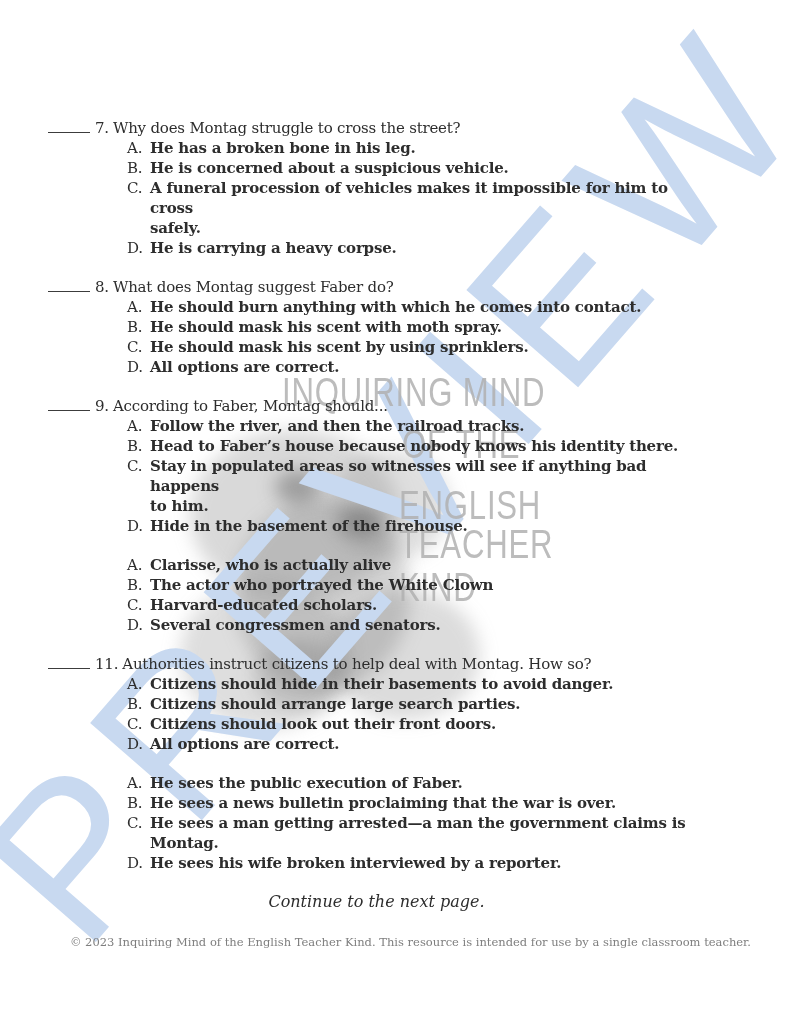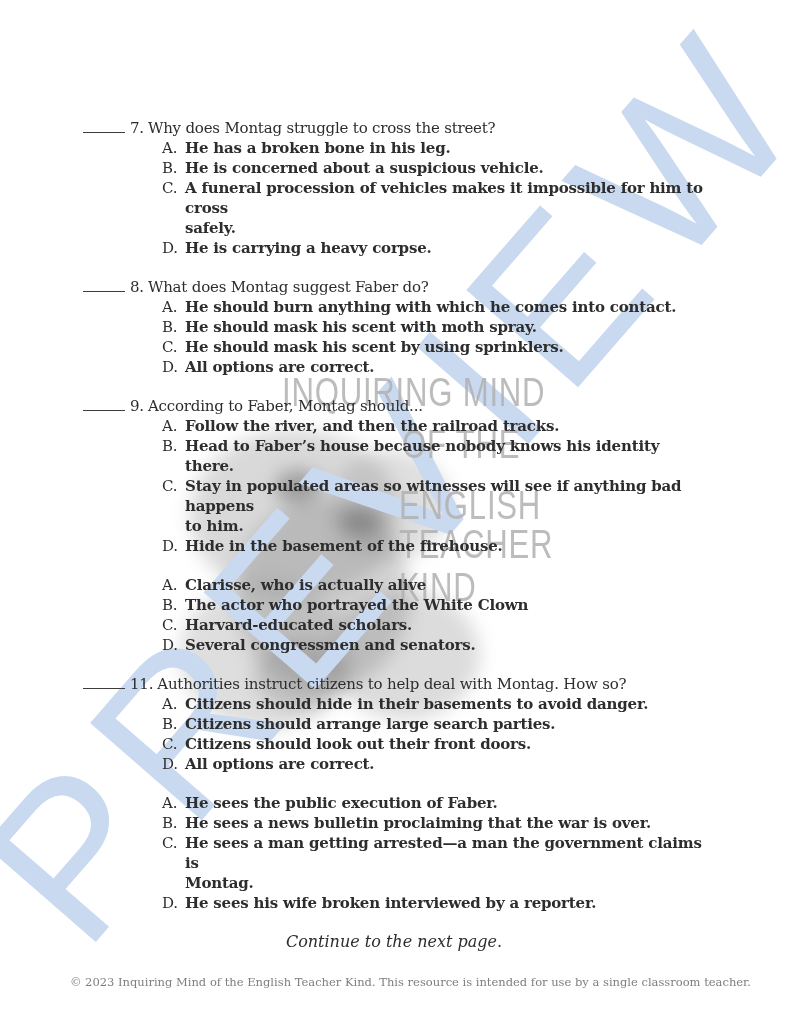--- a/index.html
+++ b/index.html
@@ -56,21 +56,21 @@
   .logo-line-0 { left:282px; top:372px; }
   .logo-line-1 { left:402px; top:424px; }
   .logo-line-2 { left:399px; top:485px; }
   .logo-line-3 { left:399px; top:524px; }
   .logo-line-4 { left:399px; top:567px; }
 
   
   .content {
     position:absolute; inset:0; z-index:3;
     box-sizing:border-box;
-    padding:118px 86px 0 83px;
+    padding:118px 86px 0 48px;
     color:#2d2d2d;
   }
   .q-block { margin-bottom:19px; }
   .q-row {
     font-size:15px; line-height:20px;
     letter-spacing:-0.2px;
     white-space:nowrap;
   }
   .answer-blank {
     display:inline-block;

